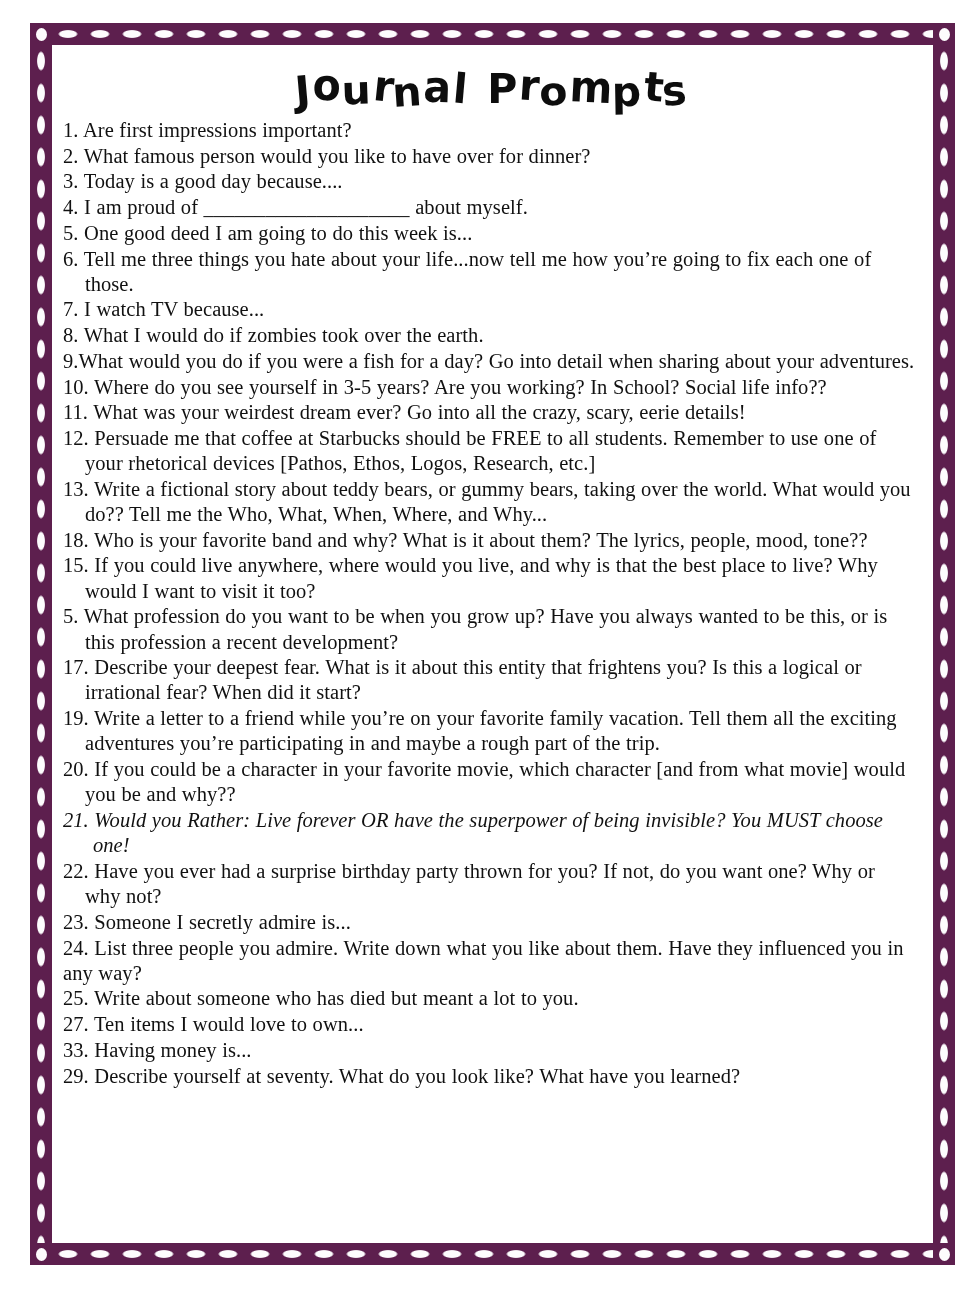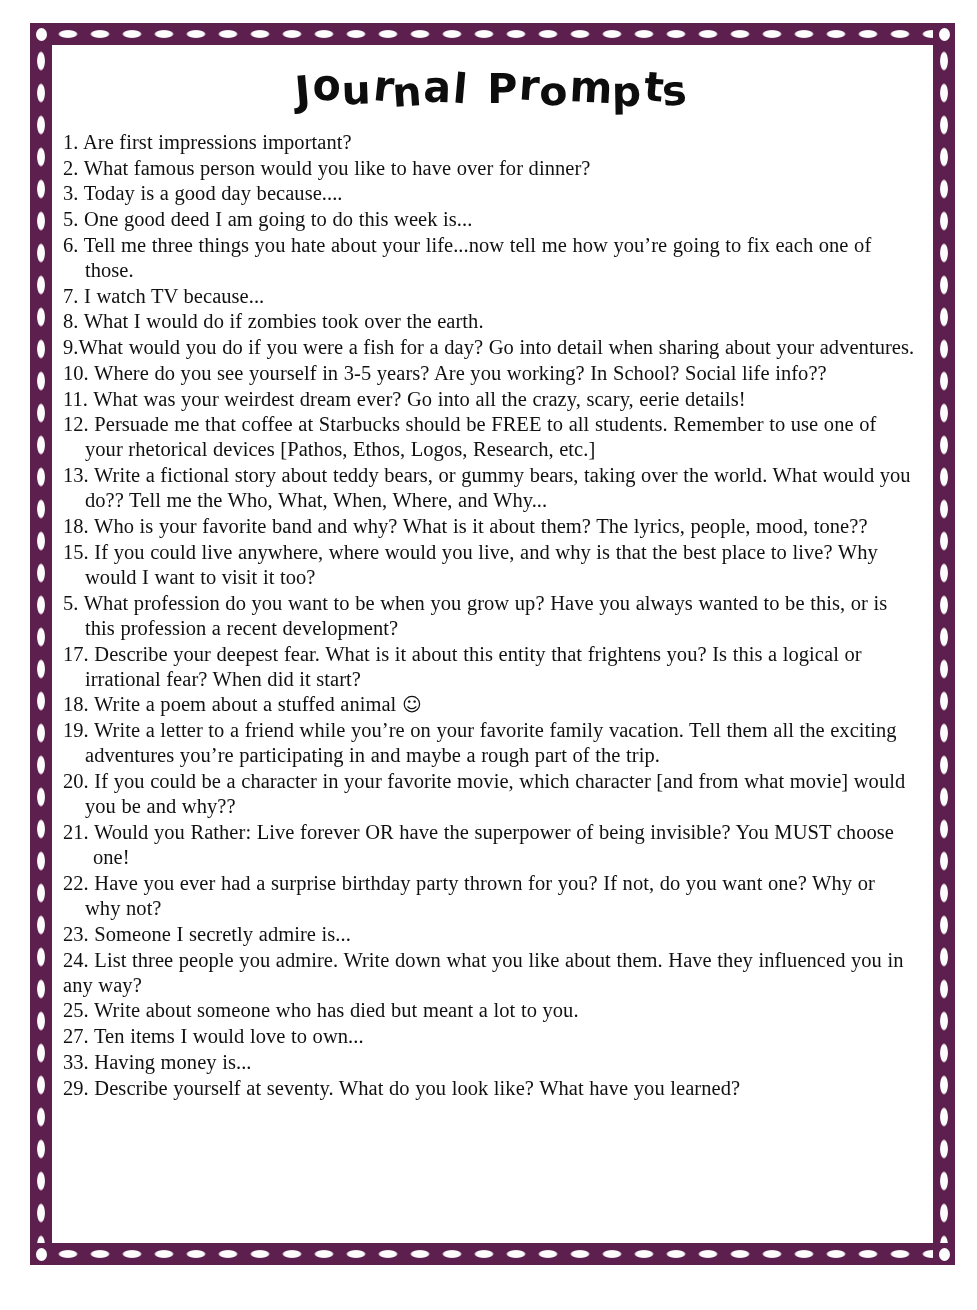--- a/index.html
+++ b/index.html
@@ -99,21 +99,21 @@
     line-height: 1.0;
     white-space: nowrap;
   }
   #title .ch {
     display: inline-block;
     transform-origin: 50% 80%;
   }
 
   
   #prompt-list {
-    margin: 20px 0 0 0;
+    margin: 8px 0 0 0;
     padding: 0 18px 0 11px;
     list-style: none;
   }
   .prompt-item {
     font-family: "Liberation Serif", serif;
     font-size: 20.5px;
     line-height: 25.2px;
     color: #111111;
     text-indent: -22px;
     padding-left: 22px;
@@ -123,20 +123,21 @@
   }
   
   .prompt-item.no-hang {
     text-indent: 0;
     padding-left: 0;
   }
   
   .prompt-item.deep-hang {
     text-indent: -30px;
     padding-left: 30px;
+    font-style: italic;
   }
   .smiley {
     font-family: "DejaVu Sans", sans-serif;
     font-size: 19px;
   }
 </style>
 </head>
 <body>
 
 <div id="page-frame">
@@ -156,34 +157,34 @@
   <div class="corner-dot corner-br"></div>
 
   <div id="sheet">
 
     <h1 id="title"><span class="ch" style="transform: rotate(-5deg) translateY(2px) scaleY(1);">J</span><span class="ch" style="transform: rotate(3deg) translateY(-3px) scaleY(1.06);">o</span><span class="ch" style="transform: rotate(-2deg) translateY(1px) scaleY(0.96);">u</span><span class="ch" style="transform: rotate(6deg) translateY(-2px) scaleY(1.04);">r</span><span class="ch" style="transform: rotate(-4deg) translateY(3px) scaleY(0.98);">n</span><span class="ch" style="transform: rotate(2deg) translateY(-1px) scaleY(1.05);">a</span><span class="ch" style="transform: rotate(5deg) translateY(0px) scaleY(1);">l</span><span class="ch" style="letter-spacing: 6px;">&nbsp;</span><span class="ch" style="transform: rotate(0deg) translateY(0px) scaleY(1);">P</span><span class="ch" style="transform: rotate(4deg) translateY(-3px) scaleY(1.03);">r</span><span class="ch" style="transform: rotate(-6deg) translateY(2px) scaleY(0.95);">o</span><span class="ch" style="transform: rotate(3deg) translateY(-1px) scaleY(1.05);">m</span><span class="ch" style="transform: rotate(-1deg) translateY(3px) scaleY(1);">p</span><span class="ch" style="transform: rotate(5deg) translateY(-2px) scaleY(0.99);">t</span><span class="ch" style="transform: rotate(-5deg) translateY(2px) scaleY(1);">s</span></h1>
 
     <ol id="prompt-list">
         <li class="prompt-item">1. Are first impressions important?</li>
         <li class="prompt-item">2. What famous person would you like to have over for dinner?</li>
         <li class="prompt-item">3. Today is a good day because....</li>
+        <li class="prompt-item">4. I am proud of ____________________ about myself.</li>
         <li class="prompt-item">5. One good deed I am going to do this week is...</li>
         <li class="prompt-item">6. Tell me three things you hate about your life...now tell me how you’re going to fix each one of those.</li>
         <li class="prompt-item">7. I watch TV because...</li>
         <li class="prompt-item">8. What I would do if zombies took over the earth.</li>
         <li class="prompt-item">9.What would you do if you were a fish for a day? Go into detail when sharing about your adventures.</li>
         <li class="prompt-item">10. Where do you see yourself in 3-5 years? Are you working? In School? Social life info??</li>
         <li class="prompt-item">11. What was your weirdest dream ever? Go into all the crazy, scary, eerie details!</li>
         <li class="prompt-item">12. Persuade me that coffee at Starbucks should be FREE to all students. Remember to use one of your rhetorical devices [Pathos, Ethos, Logos, Research, etc.]</li>
         <li class="prompt-item">13. Write a fictional story about teddy bears, or gummy bears, taking over the world. What would you do?? Tell me the Who, What, When, Where, and Why...</li>
         <li class="prompt-item">18. Who is your favorite band and why? What is it about them? The lyrics, people, mood, tone??</li>
         <li class="prompt-item">15. If you could live anywhere, where would you live, and why is that the best place to live? Why would I want to visit it too?</li>
         <li class="prompt-item">5. What profession do you want to be when you grow up? Have you always wanted to be this, or is this profession a recent development?</li>
         <li class="prompt-item">17. Describe your deepest fear. What is it about this entity that frightens you? Is this a logical or irrational fear? When did it start?</li>
-        <li class="prompt-item">18. Write a poem about a stuffed animal <span class="smiley">☺</span></li>
         <li class="prompt-item">19. Write a letter to a friend while you’re on your favorite family vacation. Tell them all the exciting adventures you’re participating in and maybe a rough part of the trip.</li>
         <li class="prompt-item">20. If you could be a character in your favorite movie, which character [and from what movie] would you be and why??</li>
         <li class="prompt-item deep-hang">21. Would you Rather: Live forever OR have the superpower of being invisible? You MUST choose one!</li>
         <li class="prompt-item">22. Have you ever had a surprise birthday party thrown for you? If not, do you want one? Why or why not?</li>
         <li class="prompt-item">23. Someone I secretly admire is...</li>
         <li class="prompt-item no-hang">24. List three people you admire. Write down what you like about them. Have they influenced you in any way?</li>
         <li class="prompt-item">25. Write about someone who has died but meant a lot to you.</li>
         <li class="prompt-item">27. Ten items I would love to own...</li>
         <li class="prompt-item">33. Having money is...</li>
         <li class="prompt-item">29. Describe yourself at seventy. What do you look like? What have you learned?</li>

